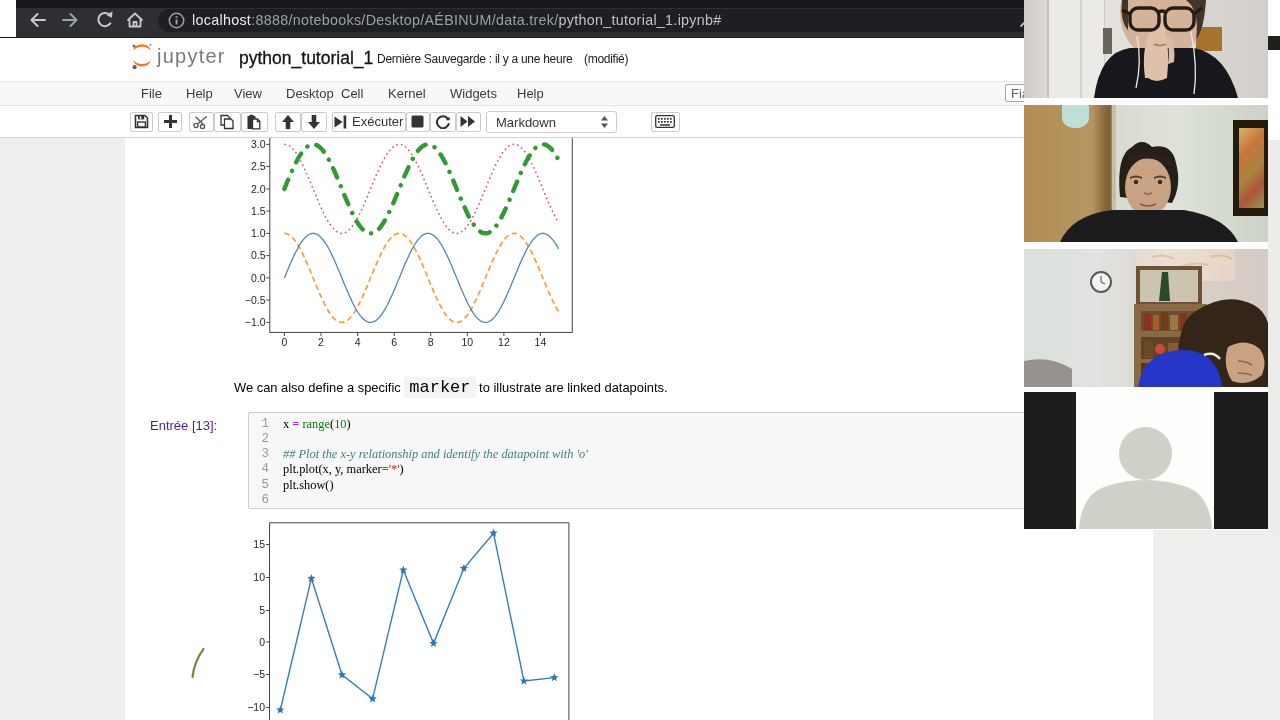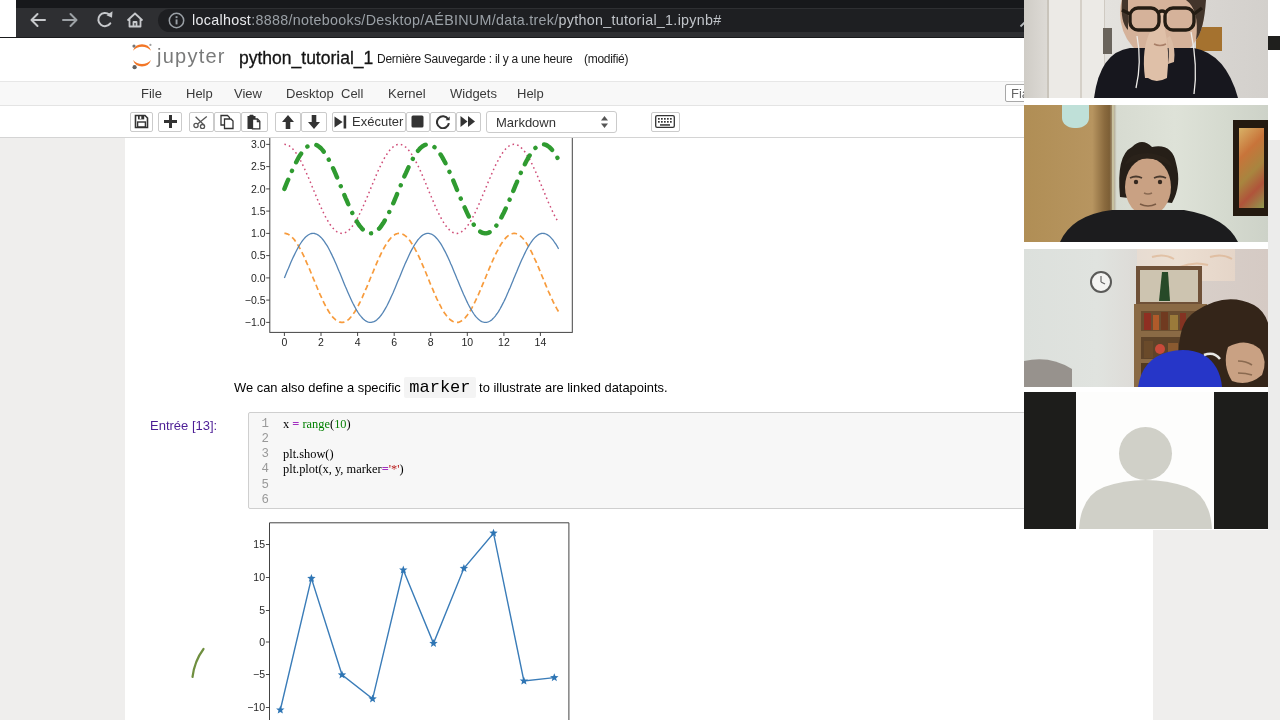--- a/index.html
+++ b/index.html
@@ -95,22 +95,23 @@
       <div>1</div>
       <div>2</div>
       <div>3</div>
       <div>4</div>
       <div>5</div>
       <div>6</div>
     </div>
     <div class="code">
       <div>x <span class="op">=</span> <span class="bi">range</span>(<span class="nu">10</span>)</div>
       <div>&nbsp;</div>
+      <div><span class="cm">## Plot the x-y relationship and identify the datapoint with 'o'</span></div>
+      <div>plt.plot(x, y, marker<span class="op">=</span><span class="st">'*'</span>)</div>
       <div>plt.show()</div>
-      <div>plt.plot(x, y, marker<span class="op">=</span><span class="st">'*'</span>)</div>
     </div>
 <svg style="position:absolute;left:240px;top:505px" width="346" height="215" viewBox="0 0 346 215">
 <path d="M29.5 215 V17.8 H328.9 V215" fill="none" stroke="#444" stroke-width="1"></path>
 <text x="25.0" y="43.1" text-anchor="end" font-size="10.5" fill="#262626">15</text>
       <line x1="29.5" y1="39.5" x2="25.9" y2="39.5" stroke="#333" stroke-width="0.9"></line>
       <text x="25.0" y="76.1" text-anchor="end" font-size="10.5" fill="#262626">10</text>
       <line x1="29.5" y1="72.5" x2="25.9" y2="72.5" stroke="#333" stroke-width="0.9"></line>
       <text x="25.0" y="109.1" text-anchor="end" font-size="10.5" fill="#262626">5</text>
       <line x1="29.5" y1="105.5" x2="25.9" y2="105.5" stroke="#333" stroke-width="0.9"></line>
       <text x="25.0" y="140.6" text-anchor="end" font-size="10.5" fill="#262626">0</text>

